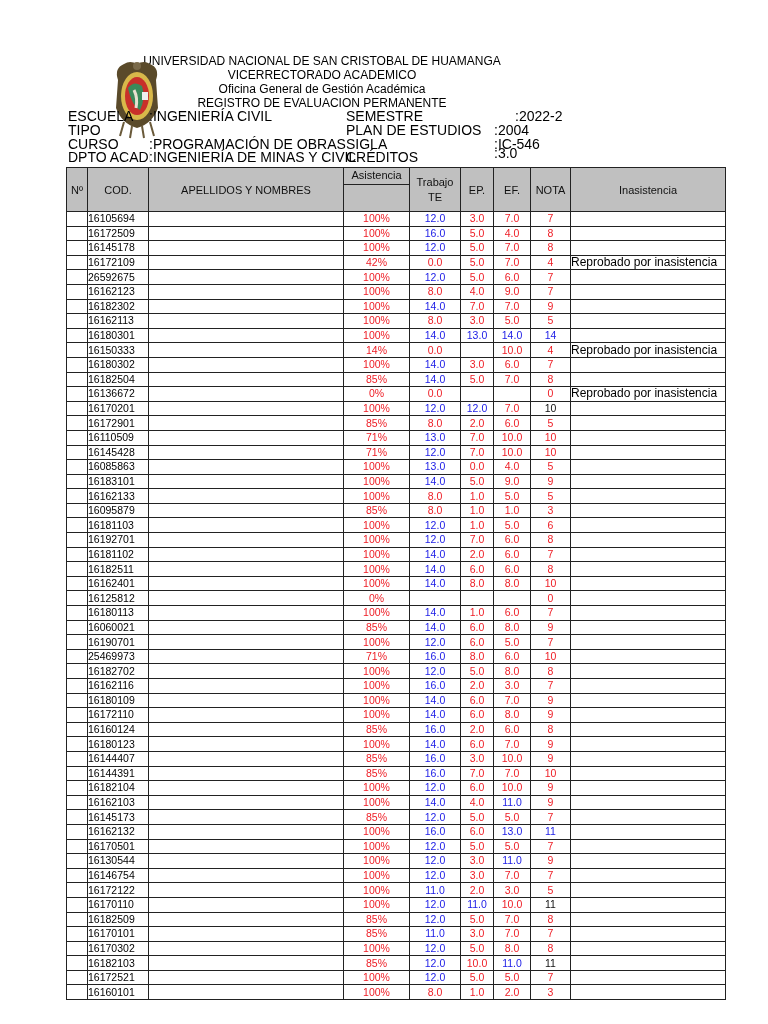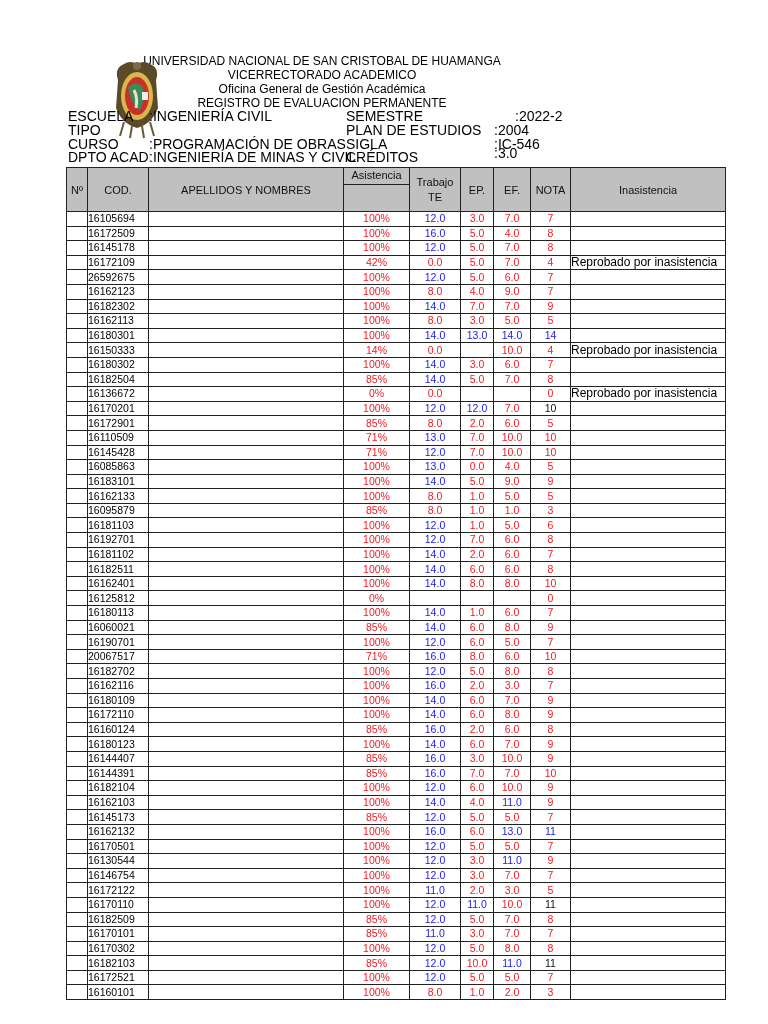--- a/index.html
+++ b/index.html
@@ -415,21 +415,21 @@
         <td></td>
         <td class="c red">100%</td>
         <td class="c blue">12.0</td>
         <td class="c red">6.0</td>
         <td class="c red">5.0</td>
         <td class="c red">7</td>
         <td class="inas"></td>
       </tr>
       <tr>
         <td class="c"></td>
-        <td class="code">20067517</td>
+        <td class="code">25469973</td>
         <td></td>
         <td class="c red">71%</td>
         <td class="c blue">16.0</td>
         <td class="c red">8.0</td>
         <td class="c red">6.0</td>
         <td class="c red">10</td>
         <td class="inas"></td>
       </tr>
       <tr>
         <td class="c"></td>

